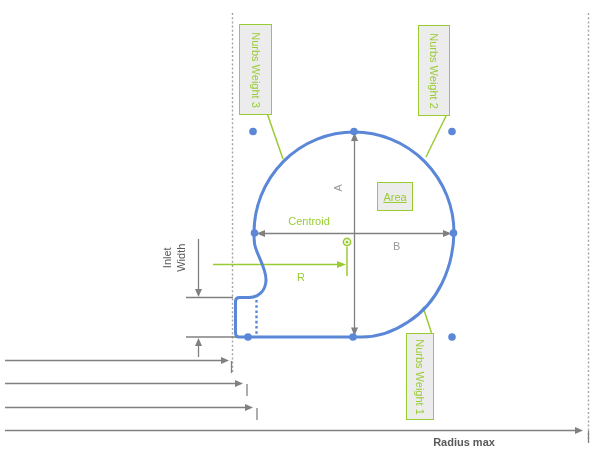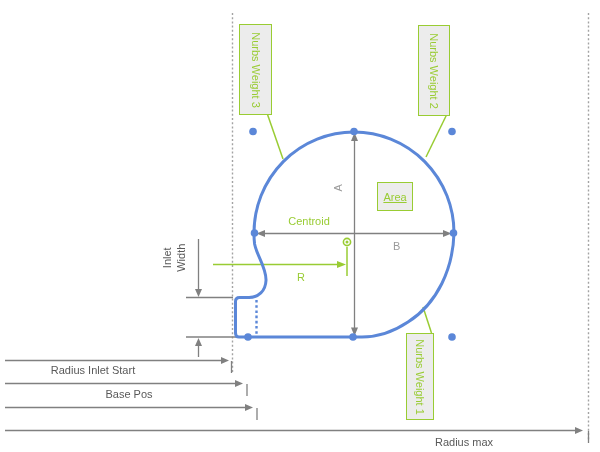--- a/index.html
+++ b/index.html
@@ -139,23 +139,17 @@
     <span>B</span>
   </div>
 
   <div class="lbl lbl-green" style="left:268px;top:215px;width:82px;text-align:center;">
     <span>Centroid</span>
   </div>
   <div class="lbl lbl-green" style="left:297px;top:271px;">
     <span>R</span>
   </div>
 
-  <div class="lbl lbl-center" style="left:23px;top:364px;width:140px;">
-    <span>Radius Inlet Start</span>
-  </div>
-  <div class="lbl lbl-center" style="left:59px;top:388px;width:140px;">
-    <span>Base Pos</span>
-  </div>
-  <div class="lbl lbl-center" style="left:394px;top:436px;width:140px;">
+  <div class="lbl lbl-center" style="left:394px;top:436px;width:140px;font-weight:bold;">
     <span>Radius max</span>
   </div>
 
 </div>
 
 </body></html>

